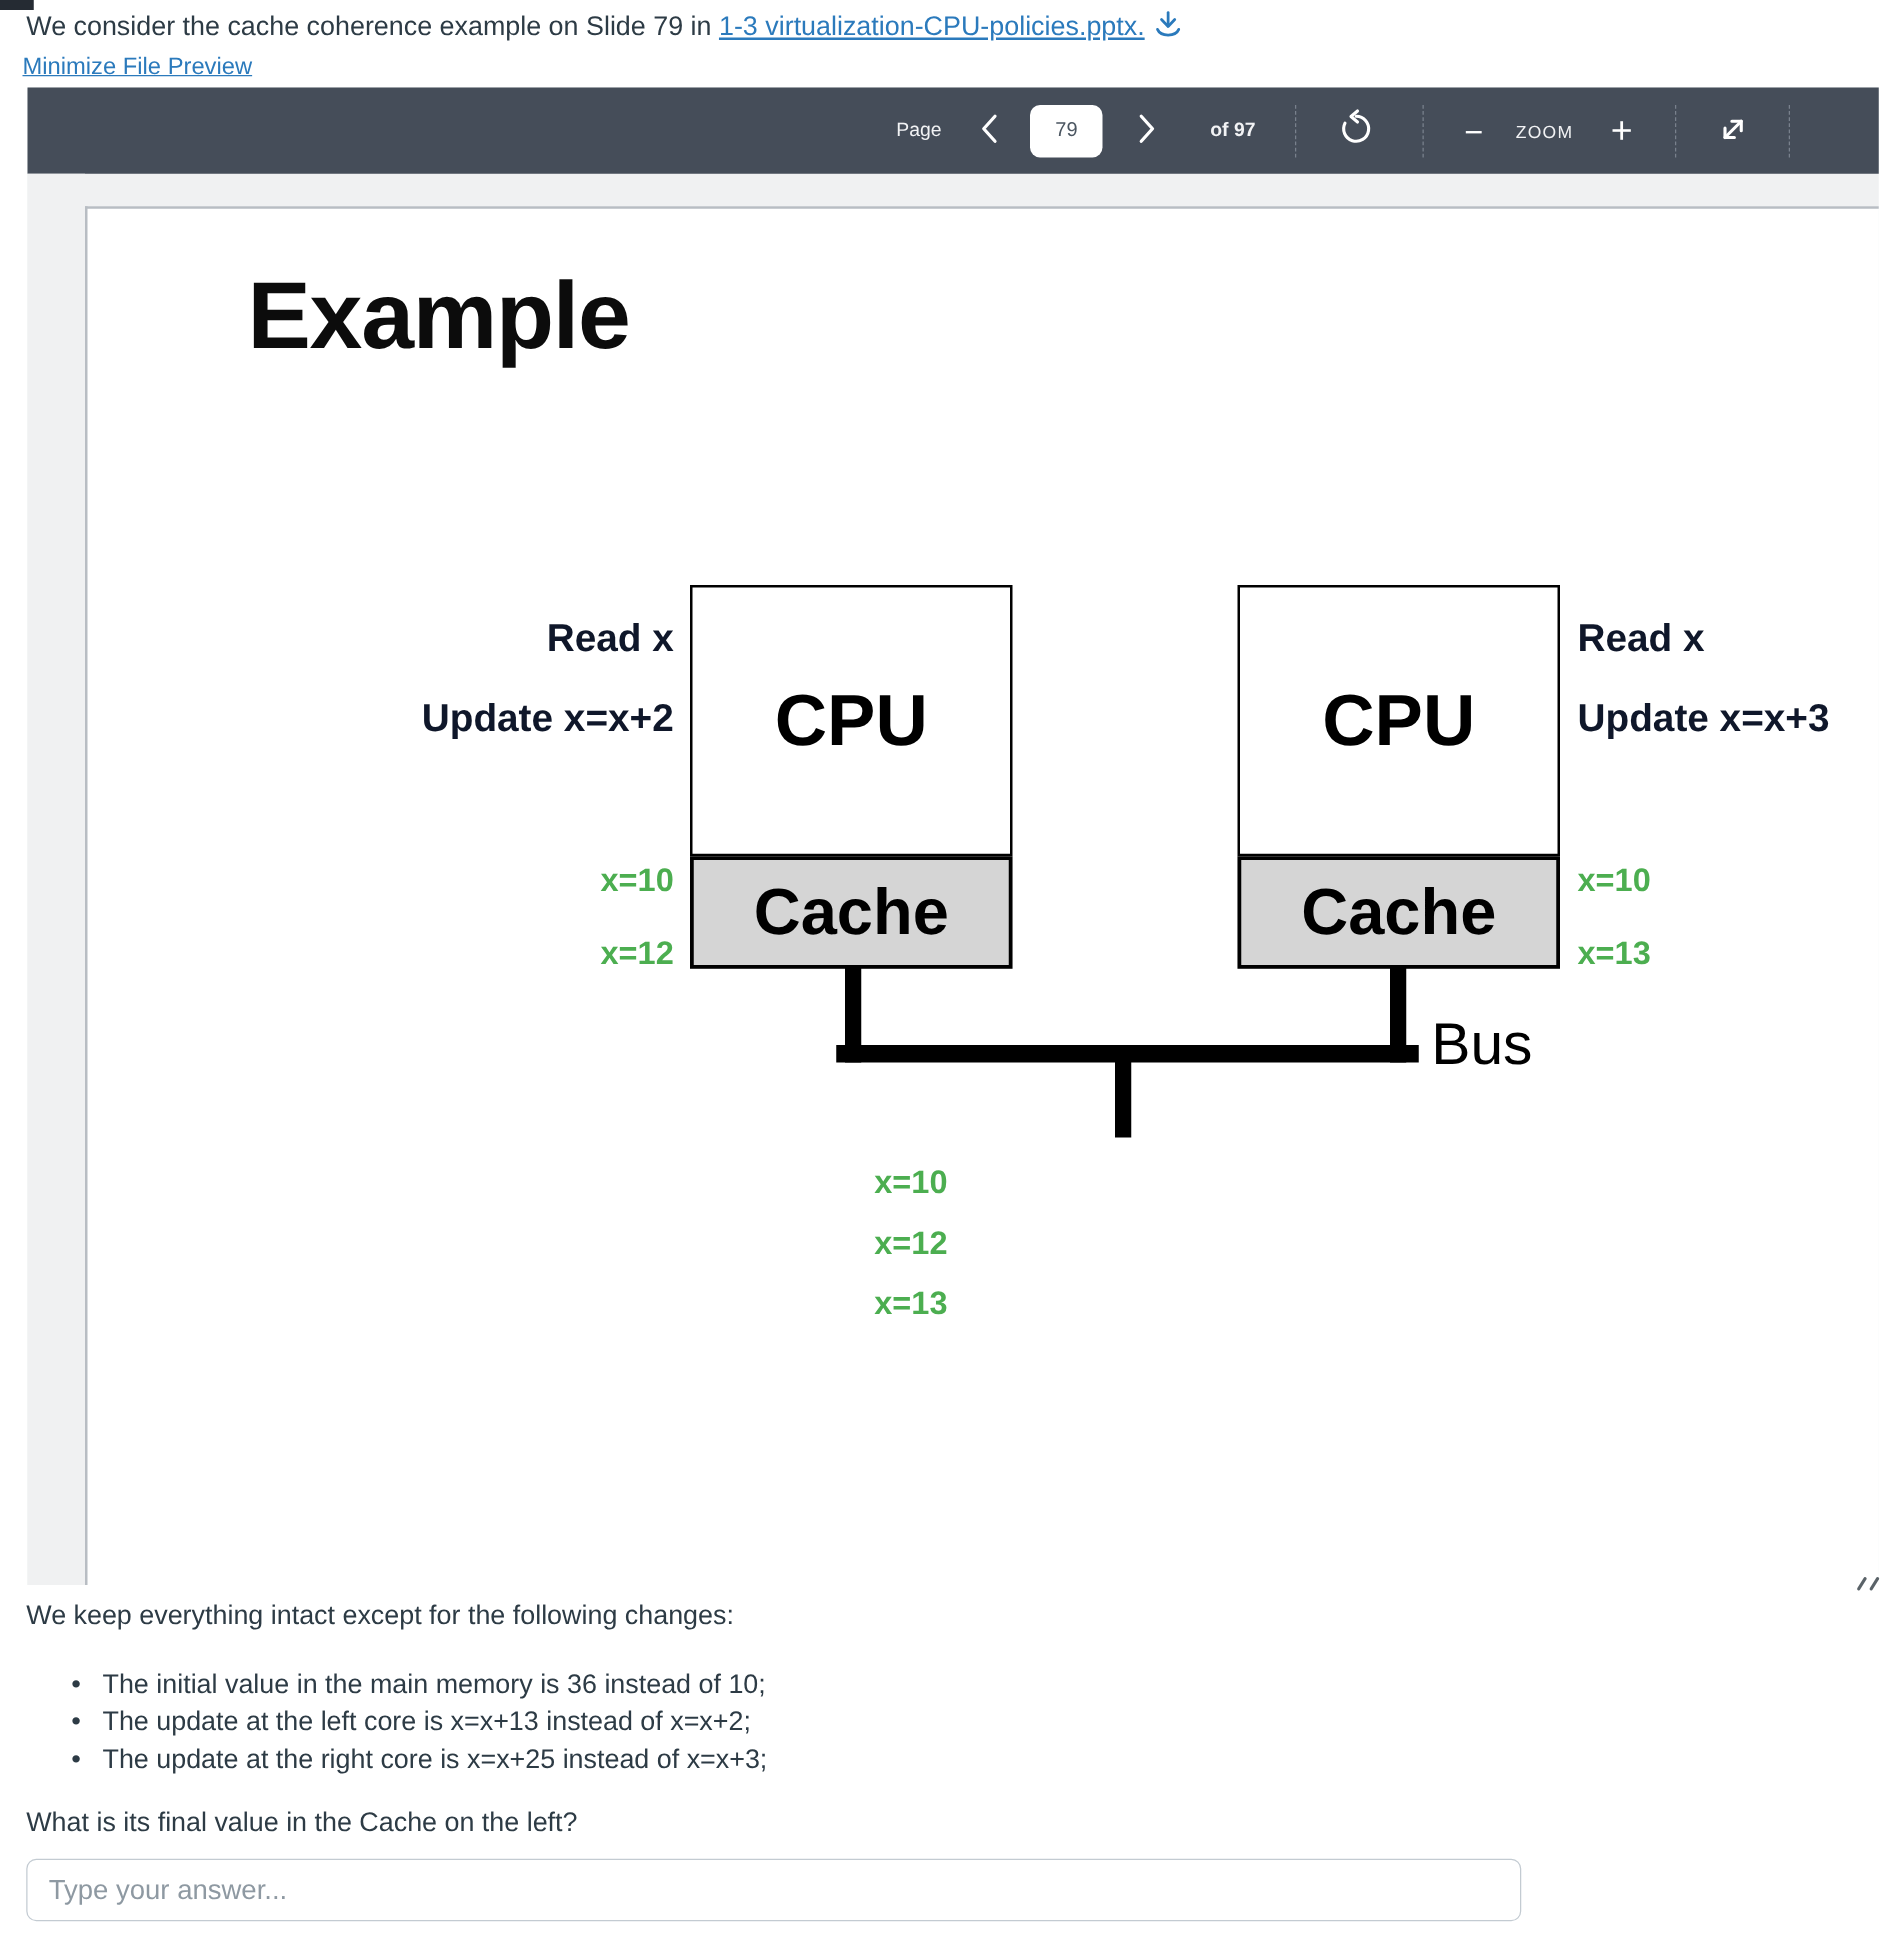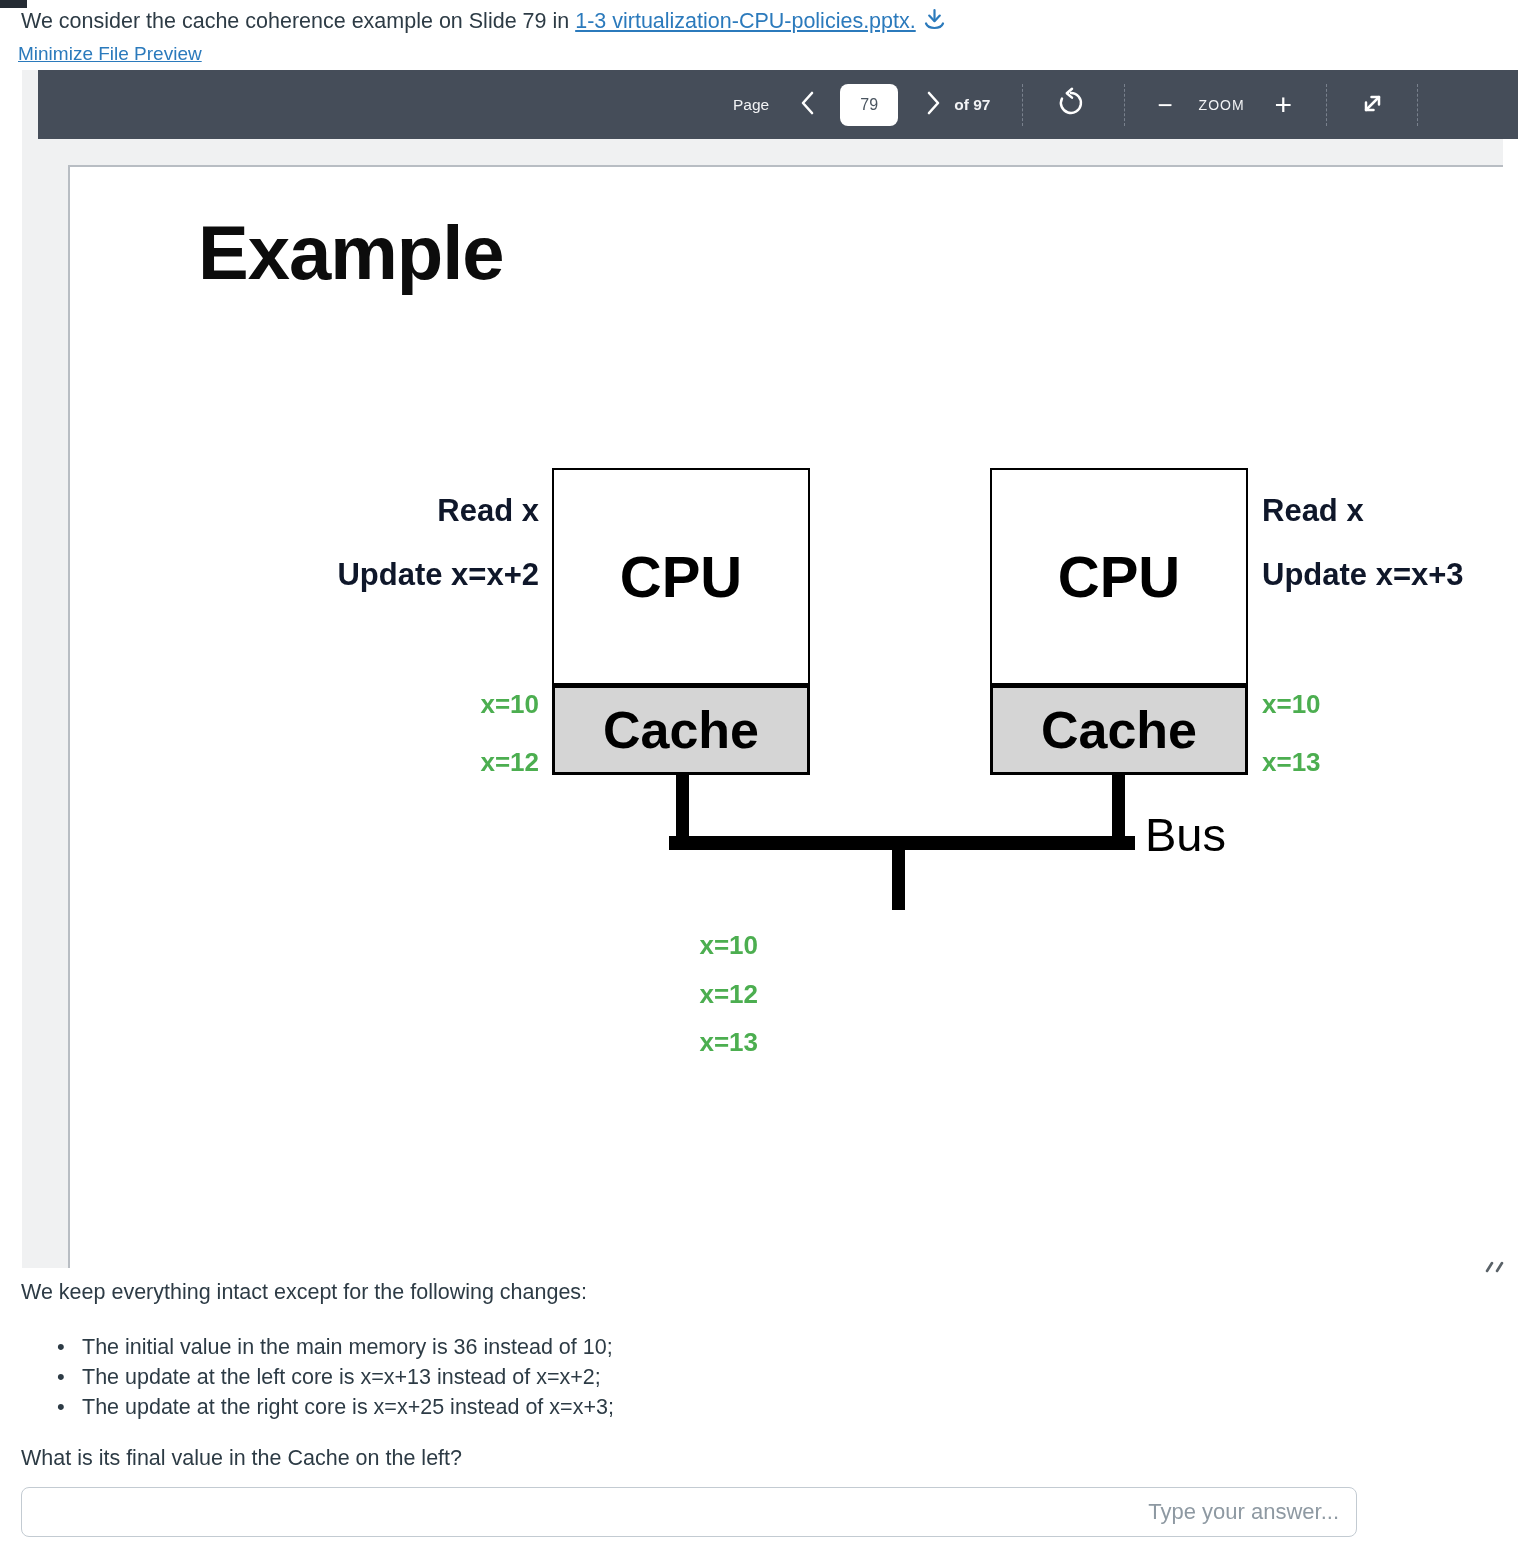--- a/index.html
+++ b/index.html
@@ -10,21 +10,21 @@
   }
   
   .top-artifact { position:absolute; left:0; top:0; width:27px; height:8px; background:#252B33; }
   .intro { position:absolute; left:21px; top:7px; font-size:21.5px; line-height:28px; color:#2D3B45; white-space:nowrap; }
   .intro a, .minimize { color:#2B7ABC; text-decoration:underline; cursor:pointer; }
   .dl-icon { display:inline-block; vertical-align:-5px; margin-left:7px; }
   .minimize { position:absolute; left:18px; top:42px; font-size:19px; line-height:24px; }
 
   
   .viewer { position:absolute; left:22px; top:70px; width:1481px; height:1198px; background:#F0F1F2; }
-  .toolbar { position:absolute; left:16px; top:0; width:100%; height:69px; background:#454D59; }
+  .toolbar { position:absolute; left:0; top:0; width:100%; height:69px; background:#454D59; }
   .tb-controls { position:absolute; left:695px; top:0; height:100%; display:flex; align-items:center; }
   .tb-label { color:#F2F3F5; font-size:15.5px; }
   .tb-btn { background:none; border:none; cursor:pointer; display:flex; align-items:center; justify-content:center; padding:0; }
   .page-input {
     width:58px; height:42px; background:#fff; border:none; border-radius:8px;
     text-align:center; font-size:16px; color:#4A5560; font-family:"Liberation Sans",sans-serif;
   }
   .tb-divider { width:0; height:42px; border-left:1px dashed #79818D; }
   .tb-glyph { color:#fff; font-size:26px; line-height:1; }
   .zoom-label { color:#F2F3F5; font-size:14px; letter-spacing:1px; }
@@ -70,23 +70,23 @@
 
   .resize-marks { position:absolute; left:1412px; top:1092px; }
 
   
   .changes-intro { position:absolute; left:21px; top:1278px; font-size:21.5px; line-height:28px; }
   .changes-list { position:absolute; left:21px; top:1332px; list-style:none; font-size:21.5px; line-height:30px; }
   .changes-list li { position:relative; padding-left:61px; }
   .changes-list li::before { content:"•"; position:absolute; left:36px; font-size:22px; }
   .question { position:absolute; left:21px; top:1444px; font-size:21.5px; line-height:28px; }
   .answer-input {
-    position:absolute; left:21px; top:1487px; width:1336px; height:50px;
+    position:absolute; left:21px; top:1487px; width:1196px; height:50px;
     border:1px solid #C3CBD2; border-radius:8px; font-size:22px; color:#b91c1c;
-    padding:0 17px; font-family:"Liberation Sans",sans-serif; outline:none; background:#fff;text-align:right;
+    padding:0 17px; font-family:"Liberation Sans",sans-serif; outline:none; background:#fff;
   }
   .answer-input::placeholder { color:#8E99A2; opacity:1; }
 </style>
 </head>
 <body>
 
 <div id="stage">
 
   <div class="top-artifact"></div>
 
@@ -110,21 +110,21 @@
           <span><svg width="17" height="26" viewBox="0 0 17 26">
                 <polyline points="13,3 4,13 13,23" fill="none" stroke="#fff" stroke-width="2.6" stroke-linecap="round" stroke-linejoin="round"></polyline>
               </svg></span>
         </button>
         <input class="page-input" style="margin-left: 24px;" value="79">
         <button class="tb-btn" style="margin-left:27px">
           <span><svg width="17" height="26" viewBox="0 0 17 26">
                 <polyline points="4,3 13,13 4,23" fill="none" stroke="#fff" stroke-width="2.6" stroke-linecap="round" stroke-linejoin="round"></polyline>
               </svg></span>
         </button>
-        <span class="tb-label" style="margin-left:12px; font-weight:700">of 97</span>
+        <span class="tb-label" style="margin-left:42px; font-weight:700">of 97</span>
         <span class="tb-divider" style="margin-left:32px"></span>
         <button class="tb-btn" style="margin-left:32px">
           <span><svg width="32" height="32" viewBox="0 0 32 32">
                 <path d="M16 6 A 10 10 0 1 1 7 11.5" fill="none" stroke="#fff" stroke-width="2.5" stroke-linecap="round"></path>
                 <polyline points="17,1.8 11.8,6.2 17,10.6" fill="none" stroke="#fff" stroke-width="2.5" stroke-linecap="round" stroke-linejoin="round"></polyline>
               </svg></span>
         </button>
         <span class="tb-divider" style="margin-left:37px"></span>
         <button class="tb-btn" style="margin-left:32px">
           <span class="tb-glyph">−</span>

